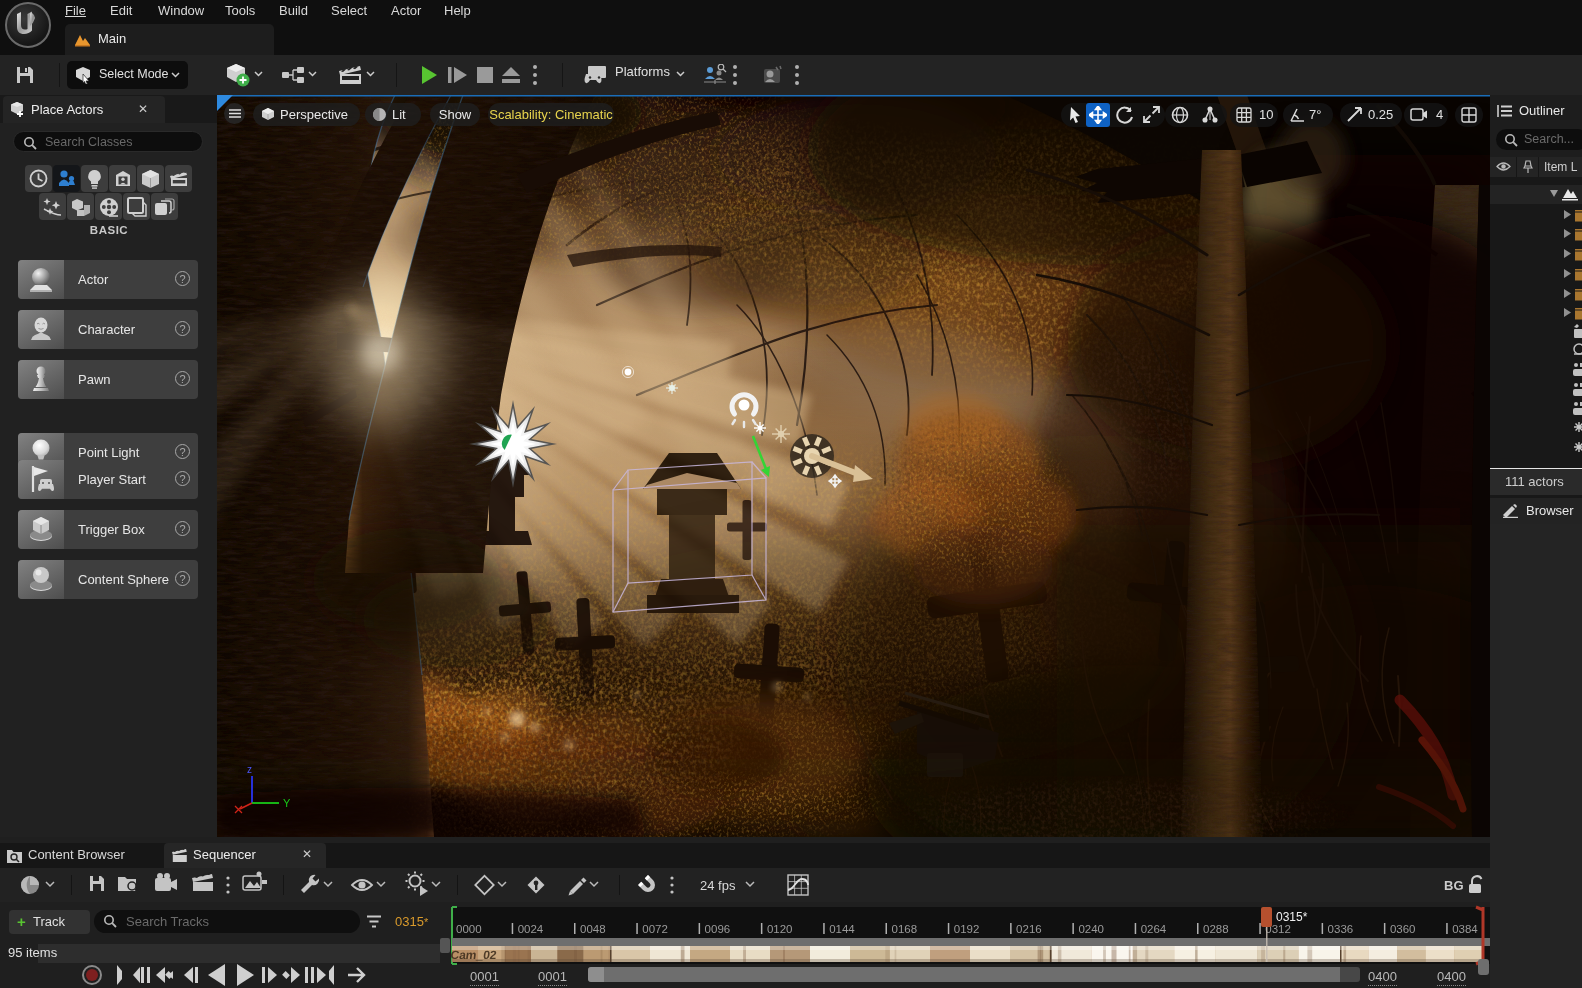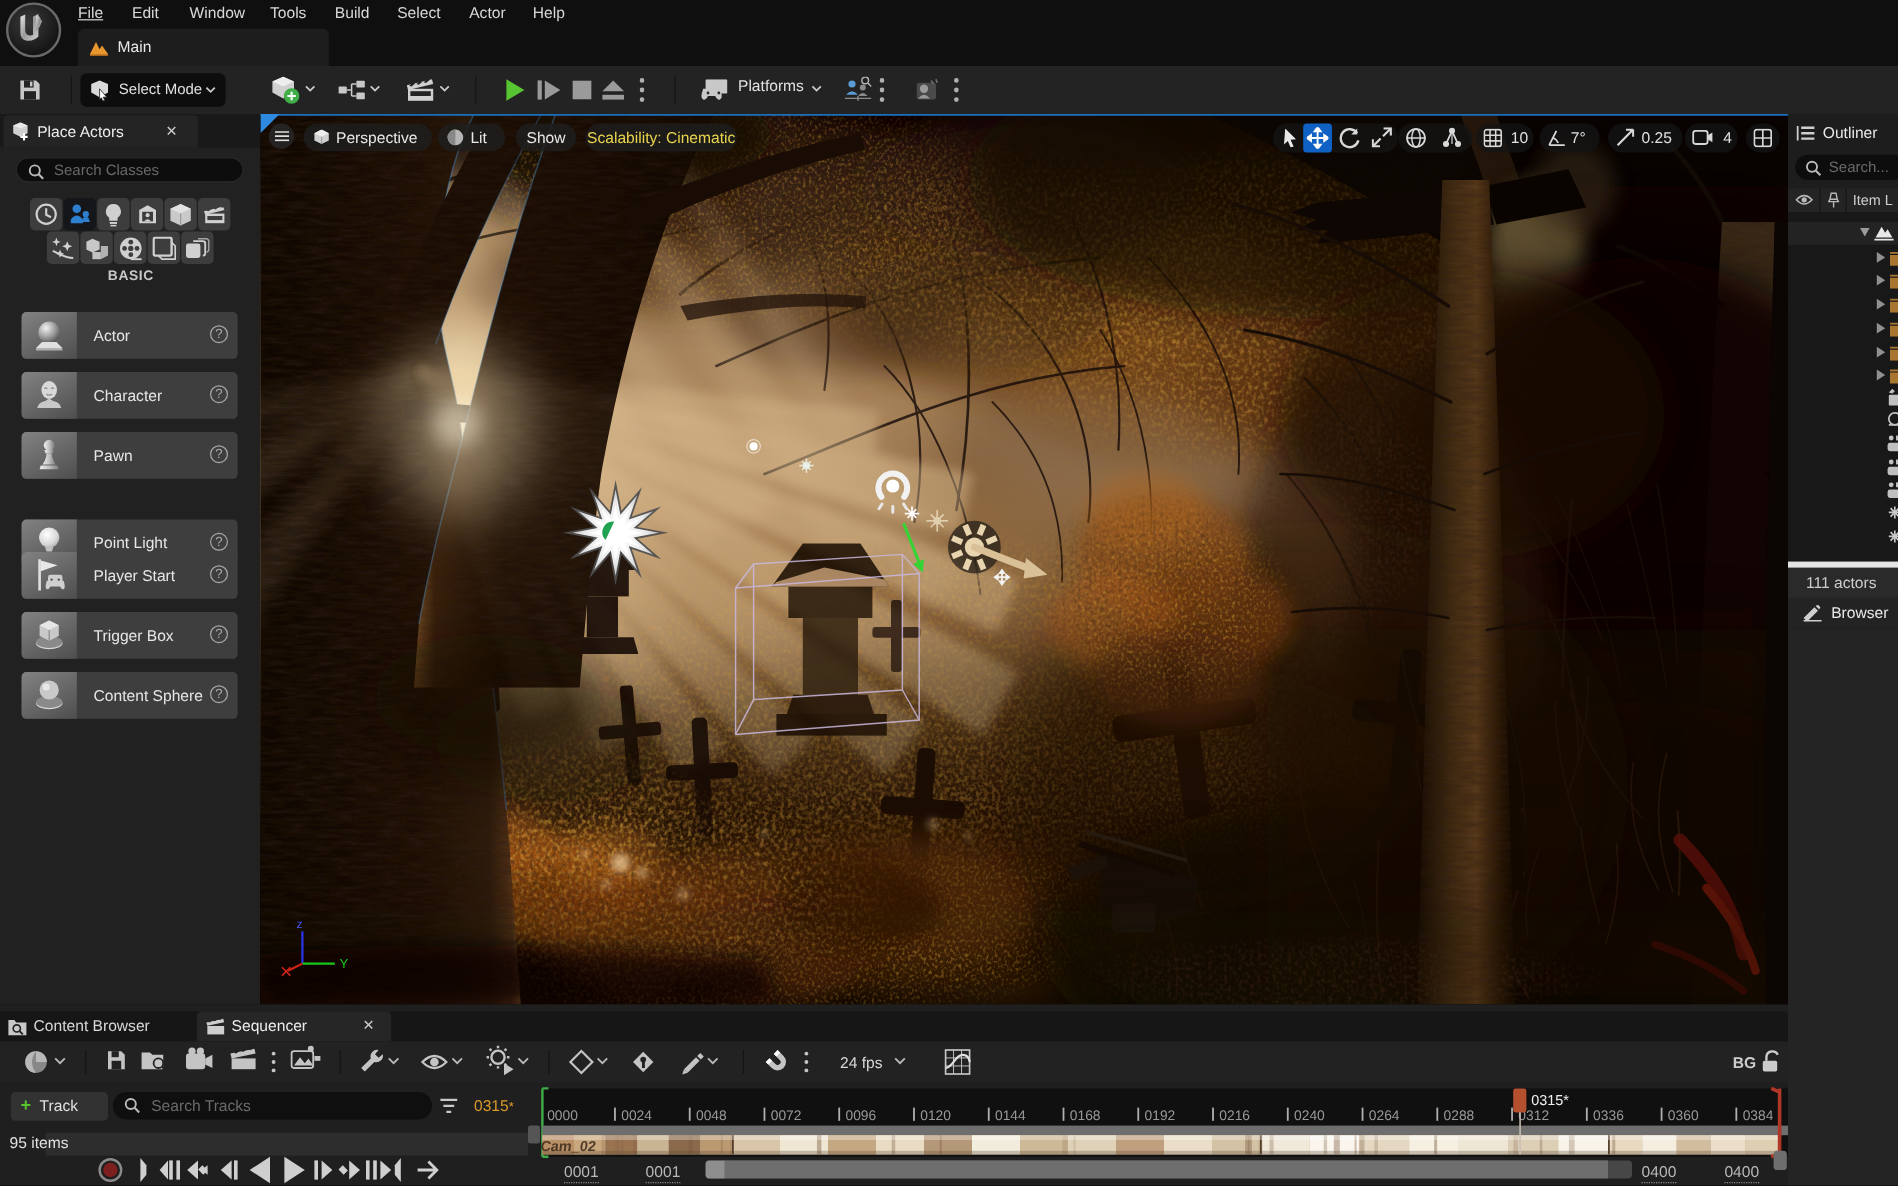--- a/index.html
+++ b/index.html
@@ -1174,21 +1174,21 @@
           <circle cx="86" cy="227" r="2"></circle>
             <rect x="90" y="225" width="6" height="4"></rect>
             <rect x="83" y="231" width="12" height="7" rx="2"></rect>
         </g>
         <g stroke="#c8c8c8" stroke-width="1.4">
           <path d="M84 250 h10 M89 245 v10 M85.5 246.5 l7 7 M85.5 253.5 l7 -7"></path>
           <path d="M84 270 h10 M89 265 v10 M85.5 266.5 l7 7 M85.5 273.5 l7 -7"></path>
         </g>
       </svg>
     </div>
-    <div style="position:absolute;left:0;top:373px;width:92px;height:26px;background:#2a2a2a;border-top:5px solid #e5e5e5;">
+    <div style="position:absolute;left:0;top:373px;width:92px;height:26px;background:#2a2a2a;border-top:1px solid #e5e5e5;">
       <div style="position:absolute;left:15px;top:5px;color:#cccccc;font-size:13px;">111 actors</div>
     </div>
 
     <div style="position:absolute;left:0;top:403px;width:92px;height:26px;background:#232323;">
       <svg style="position:absolute;left:12px;top:6px;" width="17" height="14" viewBox="0 0 17 14">
         <path d="M1 11 L10 2 L13 5 L4 14 Z" fill="#cfcfcf"></path>
           <path d="M11 1 l2 -1 l2 2 l-1 2 z" fill="#cfcfcf"></path>
         <path d="M1 13.5 h15" stroke="#cfcfcf" stroke-width="1.5"></path>
       </svg>
       <div style="position:absolute;left:36px;top:5px;color:#e8e8e8;font-size:13px;">Browser</div>

